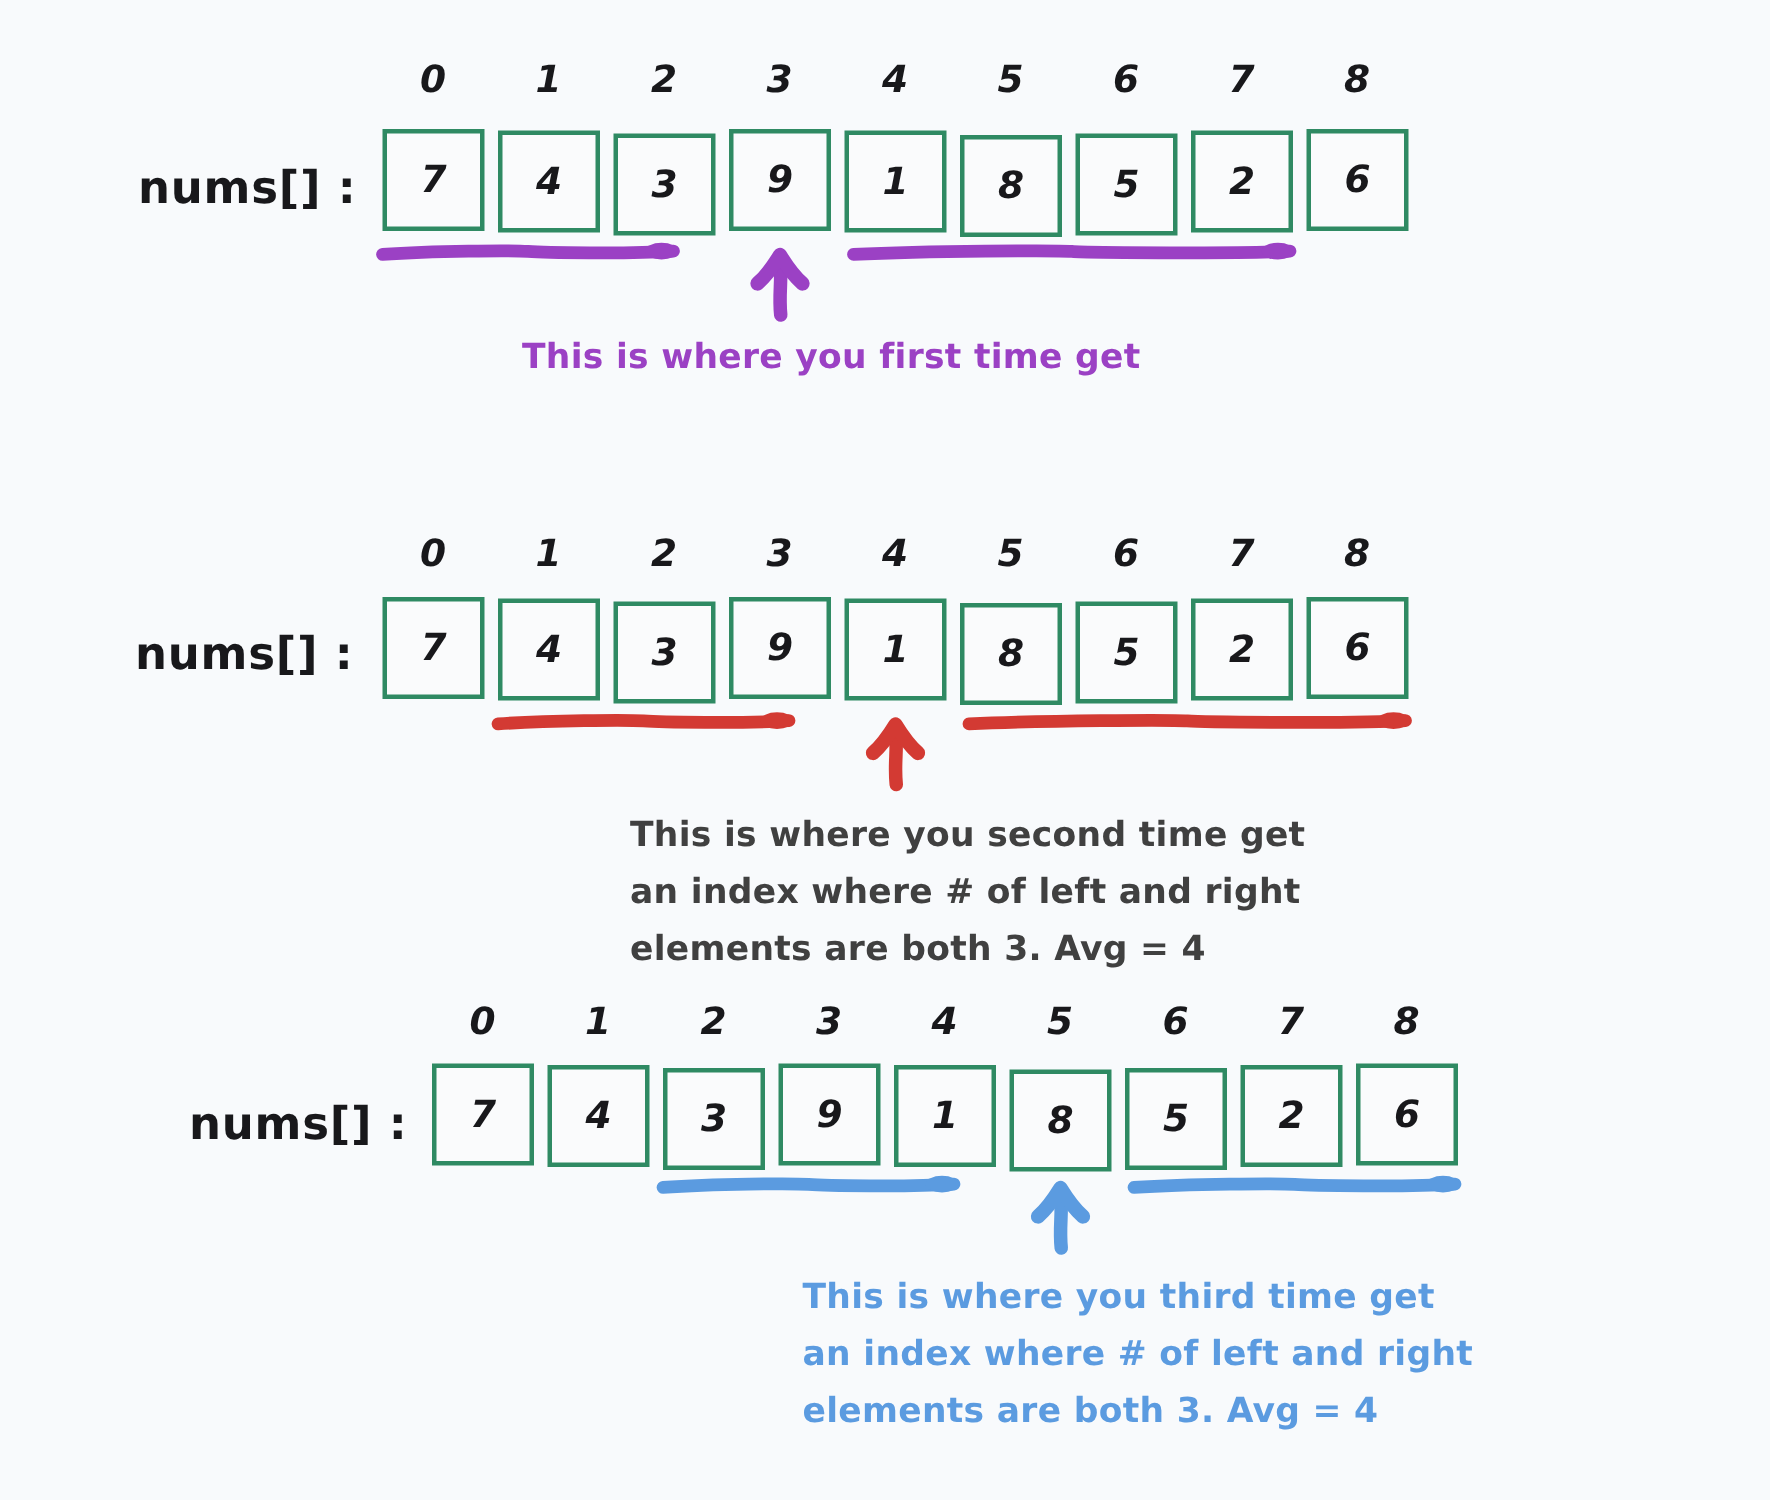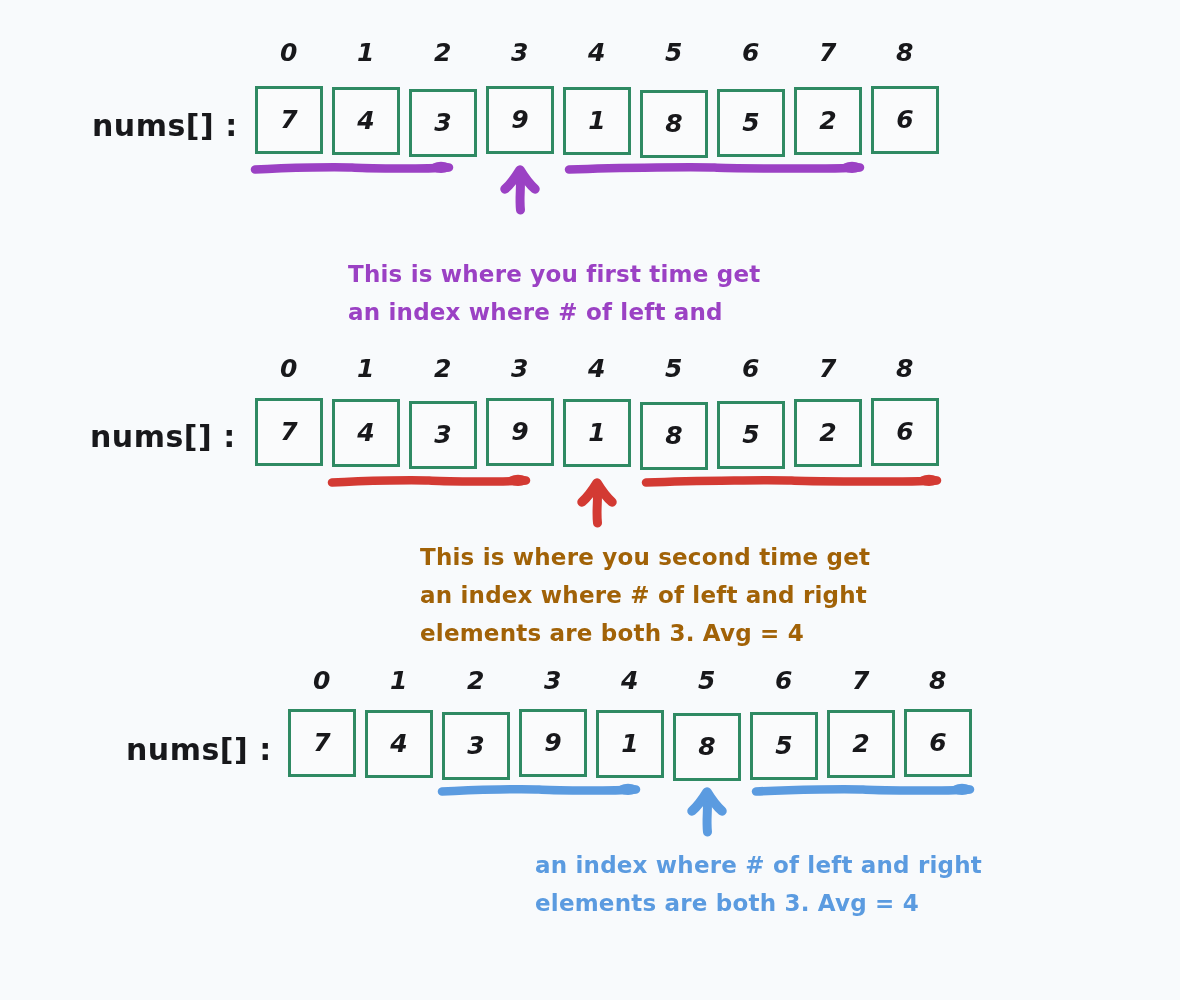--- a/index.html
+++ b/index.html
@@ -141,23 +141,22 @@
       <div class="cell j1" style="left: 717px; border-color: rgb(47, 138, 99);">
         <span class="cell-val">5</span>
       </div>
       <div class="cell " style="left: 794px; border-color: rgb(47, 138, 99);">
         <span class="cell-val">2</span>
       </div>
       <div class="cell j2" style="left: 871px; border-color: rgb(47, 138, 99);">
         <span class="cell-val">6</span>
       </div>
     </div>
-  <div class="note" id="note-1" style="left: 348px; top: 219px; color: rgb(155, 65, 196); margin-top: 36px;">
+  <div class="note" id="note-1" style="left: 348px; top: 219px; color: rgb(155, 65, 196);">
       <div>This is where you first time get</div>
-      <div>an index where # of left and</div>
     </div>
 
   <div class="index-row" id="idx-row-2" style="left: 0px; top: 352px; width: 1180px;">
       <div class="index-cell" style="left: 255px;">0</div>
       <div class="index-cell" style="left: 332px;">1</div>
       <div class="index-cell" style="left: 409px;">2</div>
       <div class="index-cell" style="left: 486px;">3</div>
       <div class="index-cell" style="left: 563px;">4</div>
       <div class="index-cell" style="left: 640px;">5</div>
       <div class="index-cell" style="left: 717px;">6</div>
@@ -187,21 +186,21 @@
       <div class="cell j1" style="left: 717px; border-color: rgb(47, 138, 99);">
         <span class="cell-val">5</span>
       </div>
       <div class="cell " style="left: 794px; border-color: rgb(47, 138, 99);">
         <span class="cell-val">2</span>
       </div>
       <div class="cell j2" style="left: 871px; border-color: rgb(47, 138, 99);">
         <span class="cell-val">6</span>
       </div>
     </div>
-  <div class="note" id="note-2" style="left: 420px; top: 538px; color: #a16207;">
+  <div class="note" id="note-2" style="left: 420px; top: 538px; color: #404040;">
       <div>This is where you second time get</div>
       <div>an index where # of left and  right</div>
       <div>elements are both 3. Avg = 4</div>
     </div>
 
   <div class="index-row" id="idx-row-3" style="left: 0px; top: 664px; width: 1180px;">
       <div class="index-cell" style="left: 288px;">0</div>
       <div class="index-cell" style="left: 365px;">1</div>
       <div class="index-cell" style="left: 442px;">2</div>
       <div class="index-cell" style="left: 519px;">3</div>
@@ -235,20 +234,21 @@
         <span class="cell-val">5</span>
       </div>
       <div class="cell " style="left: 827px; border-color: rgb(47, 138, 99);">
         <span class="cell-val">2</span>
       </div>
       <div class="cell j2" style="left: 904px; border-color: rgb(47, 138, 99);">
         <span class="cell-val">6</span>
       </div>
     </div>
   <div class="note" id="note-3" style="left: 535px; top: 846px; color: rgb(91, 155, 224);">
+      <div>This is where you third time get</div>
       <div>an index where # of left and  right</div>
       <div>elements are both 3. Avg = 4</div>
     </div>
 
   <svg id="marks" viewBox="0 0 1180 1000">
       <g>
         <path d="M 255 169.6 C 288.95 167.2, 342 166.8, 352 167.6 S 419 169.4, 449 167.4" stroke="#9B41C4" stroke-width="8.5" stroke-linecap="round" fill="none"></path>
         <ellipse cx="441" cy="167.4" rx="11" ry="5.6" fill="#9B41C4"></ellipse>
       </g>
       <g>

